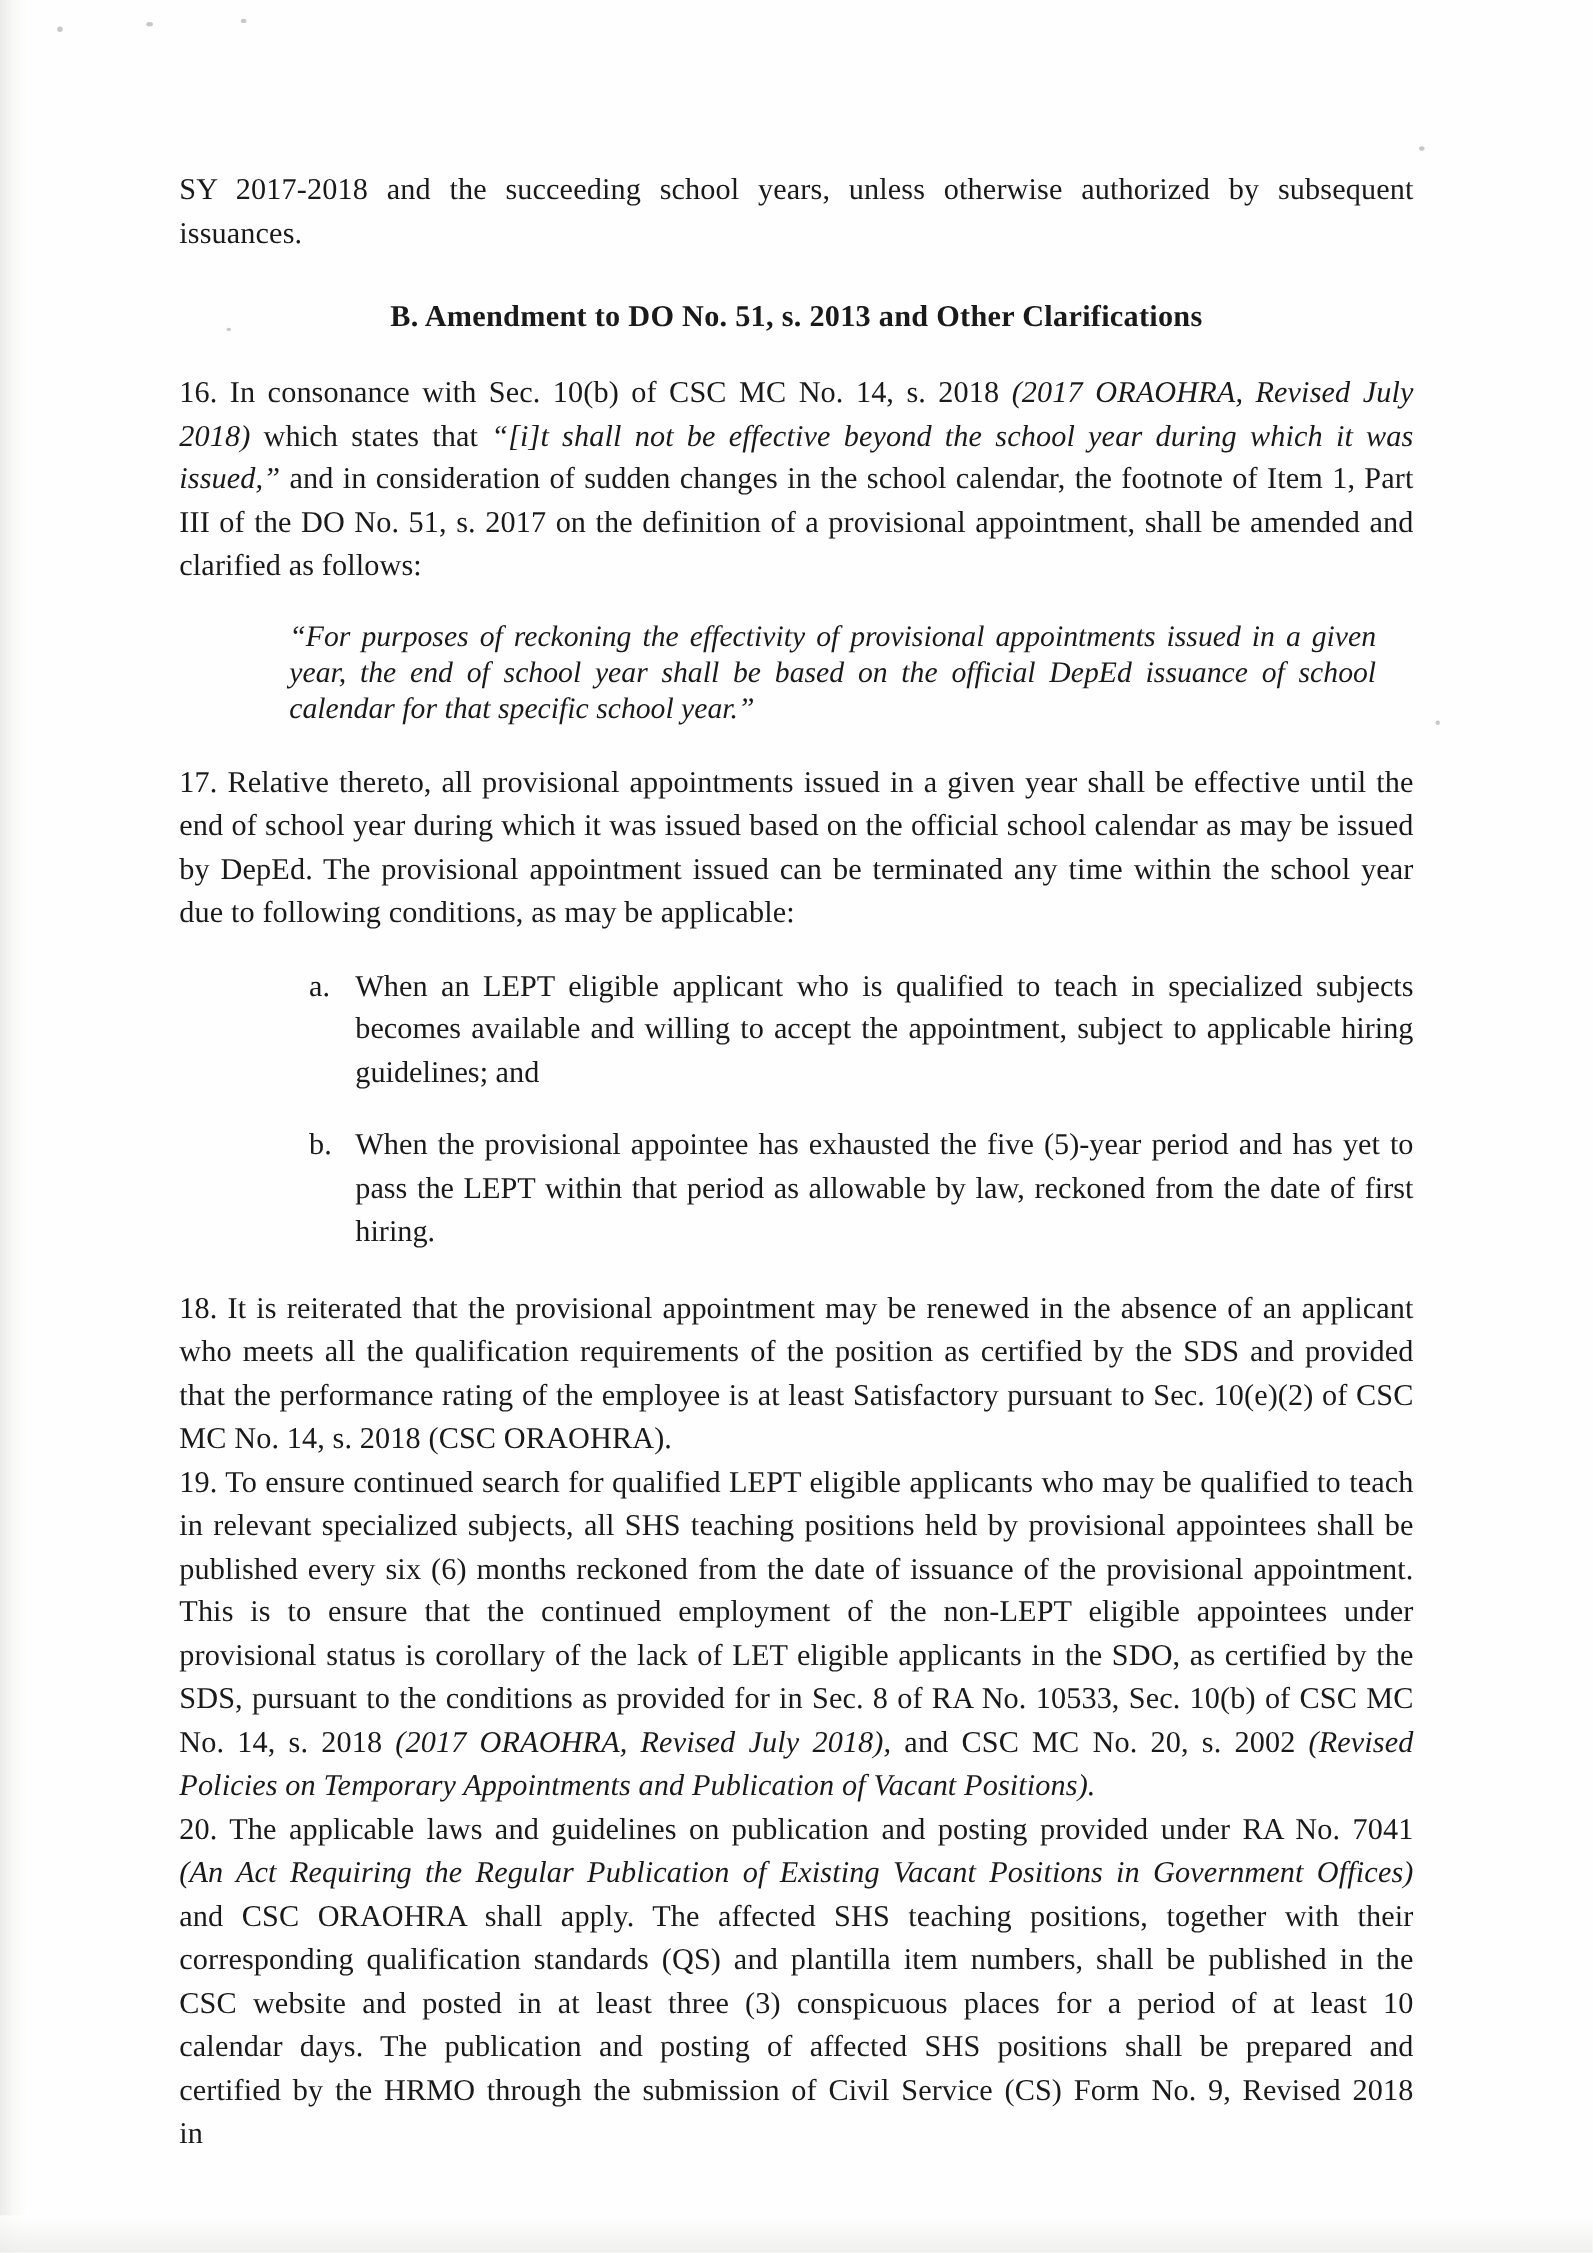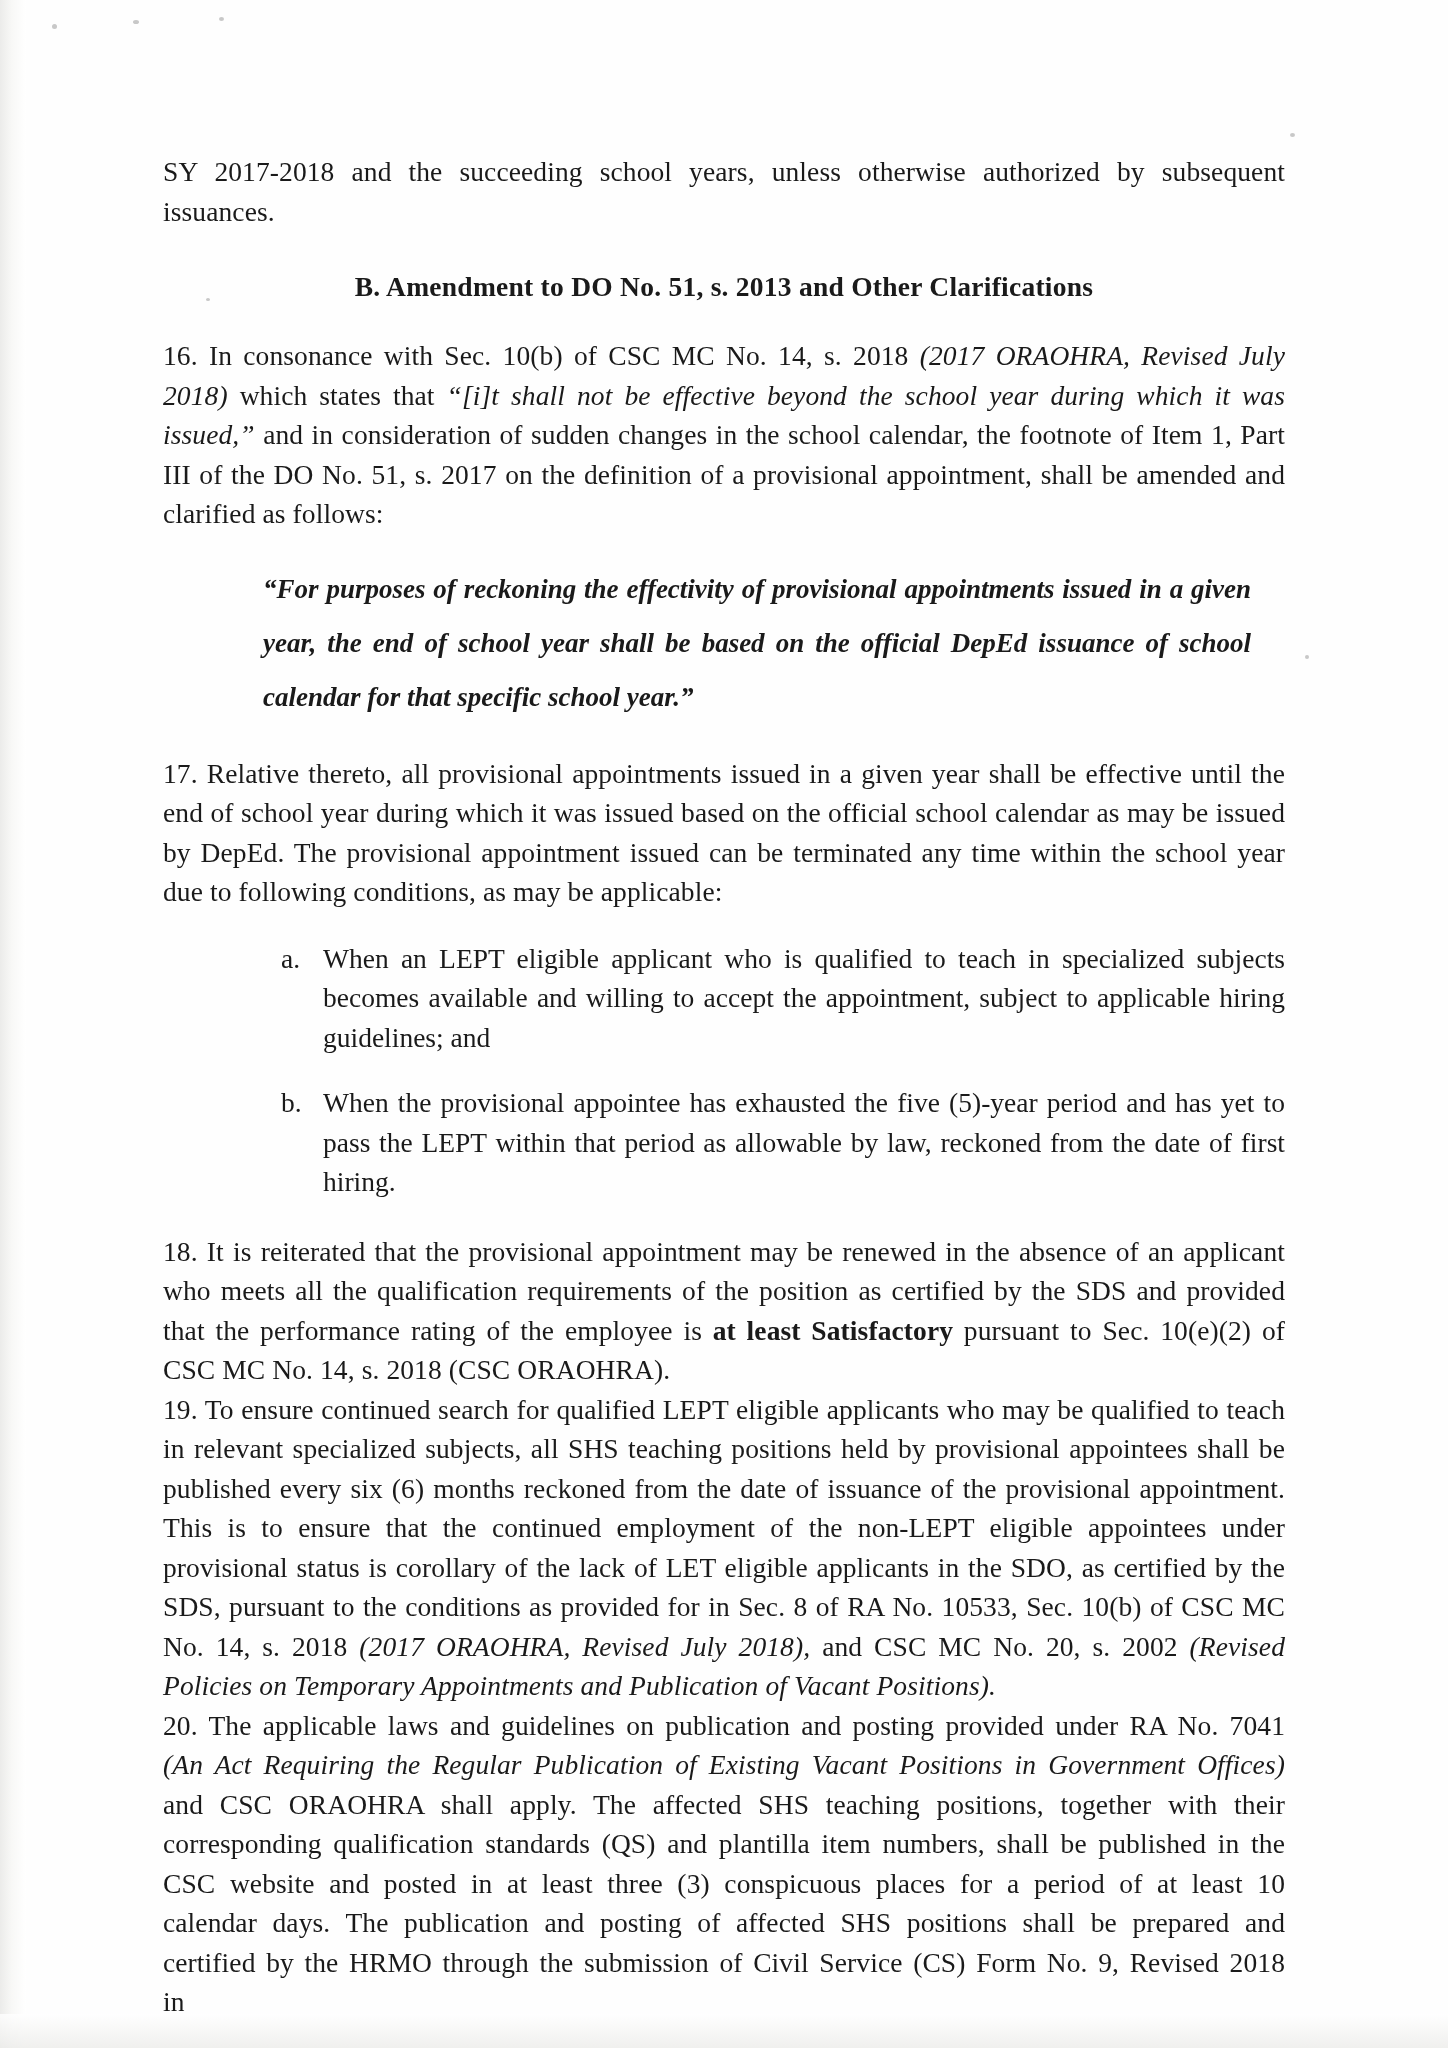--- a/index.html
+++ b/index.html
@@ -62,22 +62,22 @@
     line-height: 39px;
     font-weight: bold;
     text-align: center;
     letter-spacing: .25px;
   }
   .blockquote {
     margin: 28px 0 30px 0;
     padding-left: 100px;
     padding-right: 34px;
     font-size: 27px;
-    line-height: 54px;
-    font-weight: bold;
+    line-height: 33px;
+    font-weight: normal;
     font-style: italic;
     text-align: justify;
     text-justify: inter-word;
   }
   .list {
     margin: 27px 0 0 0;
     padding: 0;
     list-style: none;
   }
   .list-item {
@@ -93,21 +93,21 @@
     margin-top: 0;
   }
   .list-marker {
     position: absolute;
     left: 118px;
     top: 0;
     font-size: 27.5px;
     line-height: 39.5px;
   }
   i, .i { font-style: italic; }
-  b, .b { font-weight: bold; }
+  b, .b { font-weight: normal; }
   .loose {
     text-align: justify;
     word-spacing: 2px;
   }
 </style>
 </head>
 <body>
 
 <div class="page">
 

